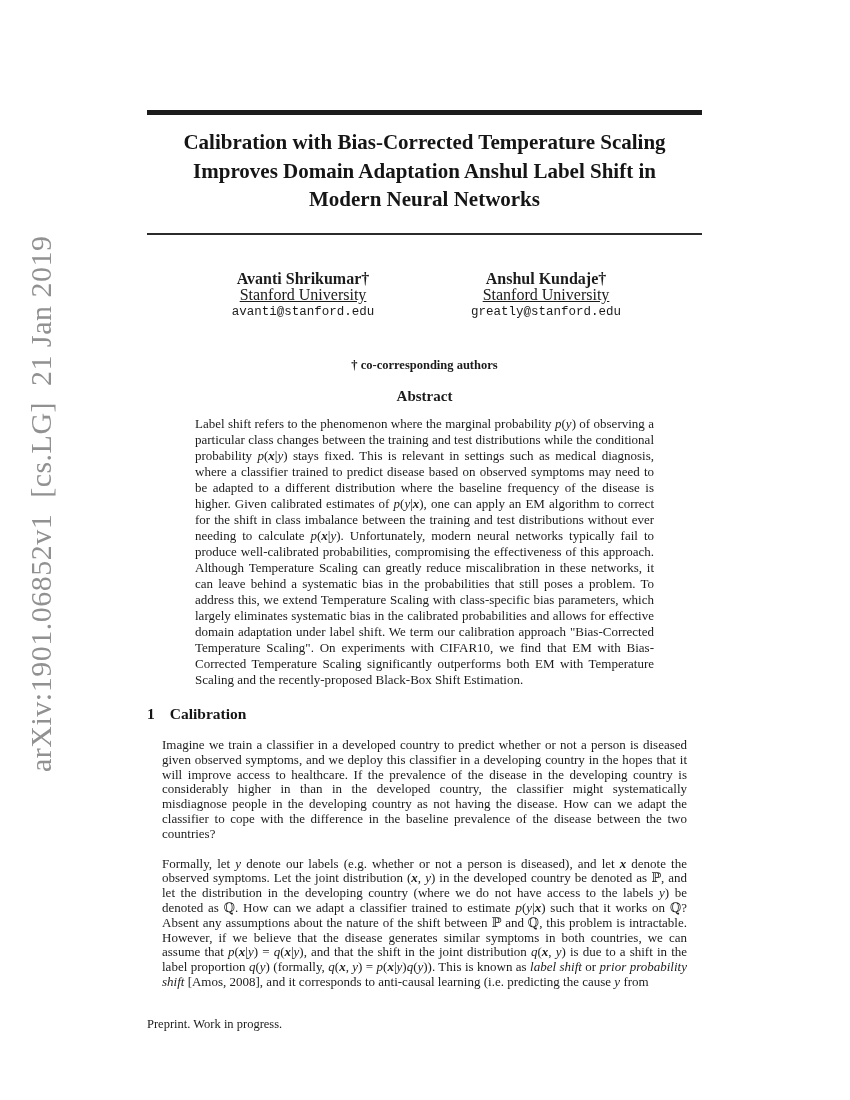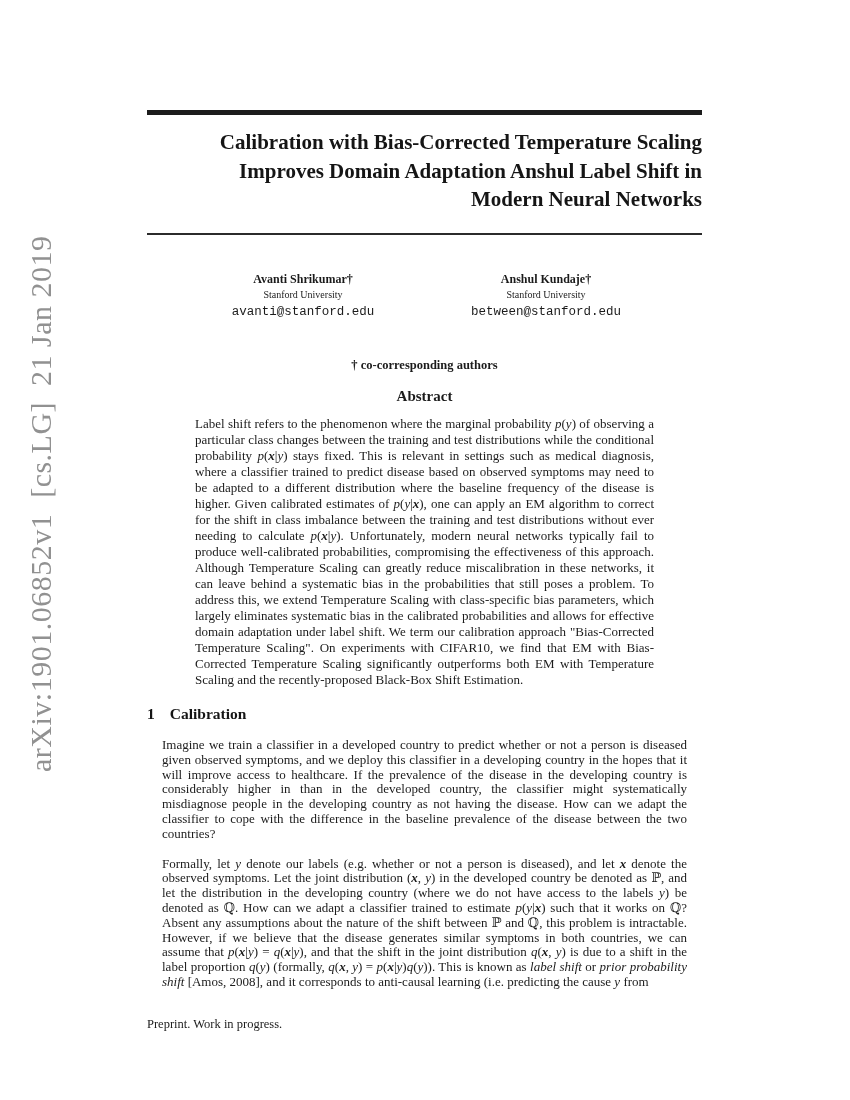--- a/index.html
+++ b/index.html
@@ -30,36 +30,36 @@
     left: 147px; top: 0;
     width: 555px;
     padding-top: 110px;
   }
 
   .rule-thick { height: 5px; background: #1c1c1c; }
   .rule-thin  { height: 2px; background: #2b2b2b; margin-top: 19px; }
 
   .paper-title {
     margin-top: 13px;
-    text-align: right;
+    text-align: center;
     font-weight: bold;
     font-size: 21px;
     line-height: 28.5px;
     color: #151515;
   }
 
   .authors {
     display: flex;
     justify-content: center;
     gap: 38px;
     margin-top: 36px;
   }
   .author-block { width: 205px; text-align: center; }
-  .author-name { font-weight: bold; font-size: 12px; line-height: 16.5px; }
-  .author-affil { font-size: 10px; line-height: 16.5px; }
+  .author-name { font-weight: bold; font-size: 16px; line-height: 16.5px; }
+  .author-affil { font-size: 16px; line-height: 16.5px; text-decoration: underline; }
   .author-email {
     font-family: "Liberation Mono", "DejaVu Sans Mono", monospace;
     font-size: 12.5px; line-height: 16.5px;
   }
 
   .corresponding-note {
     margin-top: 38px;
     text-align: center;
     font-weight: bold;
     font-size: 12.5px;
@@ -122,21 +122,21 @@
 
     <div class="authors">
       <div class="author-block">
         <div class="author-name">Avanti Shrikumar†</div>
         <div class="author-affil">Stanford University</div>
         <div class="author-email">avanti@stanford.edu</div>
       </div>
       <div class="author-block">
         <div class="author-name">Anshul Kundaje†</div>
         <div class="author-affil">Stanford University</div>
-        <div class="author-email">between@stanford.edu</div>
+        <div class="author-email">greatly@stanford.edu</div>
       </div>
     </div>
 
     <div class="corresponding-note">† co-corresponding authors</div>
 
     <div class="abstract-heading">Abstract</div>
 
     <div class="abstract-body">Label shift refers to the phenomenon where the marginal probability <i>p</i>(<i>y</i>) of observing a particular class changes between the training and test distributions while the conditional probability <i>p</i>(<b><i>x</i></b>|<i>y</i>) stays fixed.  This is relevant in settings such as medical diagnosis, where a classifier trained to predict disease based on observed symptoms may need to be adapted to a different distribution where the baseline frequency of the disease is higher. Given calibrated estimates of <i>p</i>(<i>y</i>|<b><i>x</i></b>), one can apply an EM algorithm to correct for the shift in class imbalance between the training and test distributions without ever needing to calculate <i>p</i>(<b><i>x</i></b>|<i>y</i>). Unfortunately, modern neural networks typically fail to produce well-calibrated probabilities, compromising the effectiveness of this approach.  Although Temperature Scaling can greatly reduce miscalibration in these networks, it can leave behind a systematic bias in the probabilities that still poses a problem. To address this, we extend Temperature Scaling with class-specific bias parameters, which largely eliminates systematic bias in the calibrated probabilities and allows for effective domain adaptation under label shift.  We term our calibration approach "Bias-Corrected Temperature Scaling".  On experiments with CIFAR10, we find that EM with Bias-Corrected Temperature Scaling significantly outperforms both EM with Temperature Scaling and the recently-proposed Black-Box Shift Estimation.</div>
 
     <div class="section-heading">

